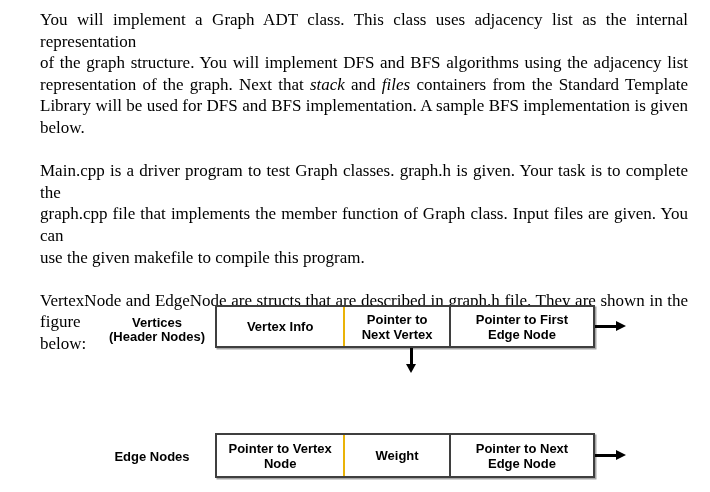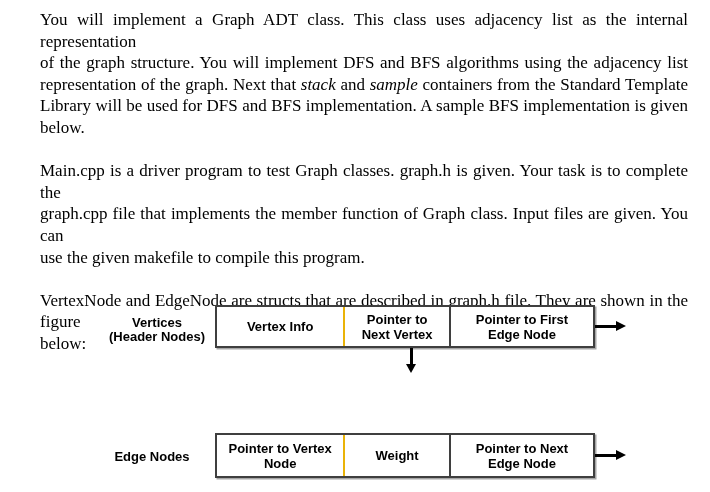--- a/index.html
+++ b/index.html
@@ -87,21 +87,21 @@
 </style>
 </head>
 <body>
 
 <div class="page">
 
   <div class="text-block">
     <div class="par">
       <div class="line">You will implement a Graph ADT class. This class uses adjacency list as the internal representation</div>
       <div class="line">of the graph structure. You will implement DFS and BFS algorithms using the adjacency list</div>
-      <div class="line"><span>representation of the graph. Next that </span><em>stack</em><span> and </span><em>sample</em><span> containers from the Standard Template</span></div>
+      <div class="line"><span>representation of the graph. Next that </span><em>stack</em><span> and </span><em>files</em><span> containers from the Standard Template</span></div>
       <div class="line">Library will be used for DFS and BFS implementation. A sample BFS implementation is given</div>
       <div class="line last">below.</div>
     </div>
     <div class="par">
       <div class="line">Main.cpp is a driver program to test Graph classes. graph.h is given. Your task is to complete the</div>
       <div class="line">graph.cpp file that implements the member function of Graph class. Input files are given. You can</div>
       <div class="line last">use the given makefile to compile this program.</div>
     </div>
     <div class="par">
       <div class="line">VertexNode and EdgeNode are structs that are described in graph.h file. They are shown in the figure</div>

